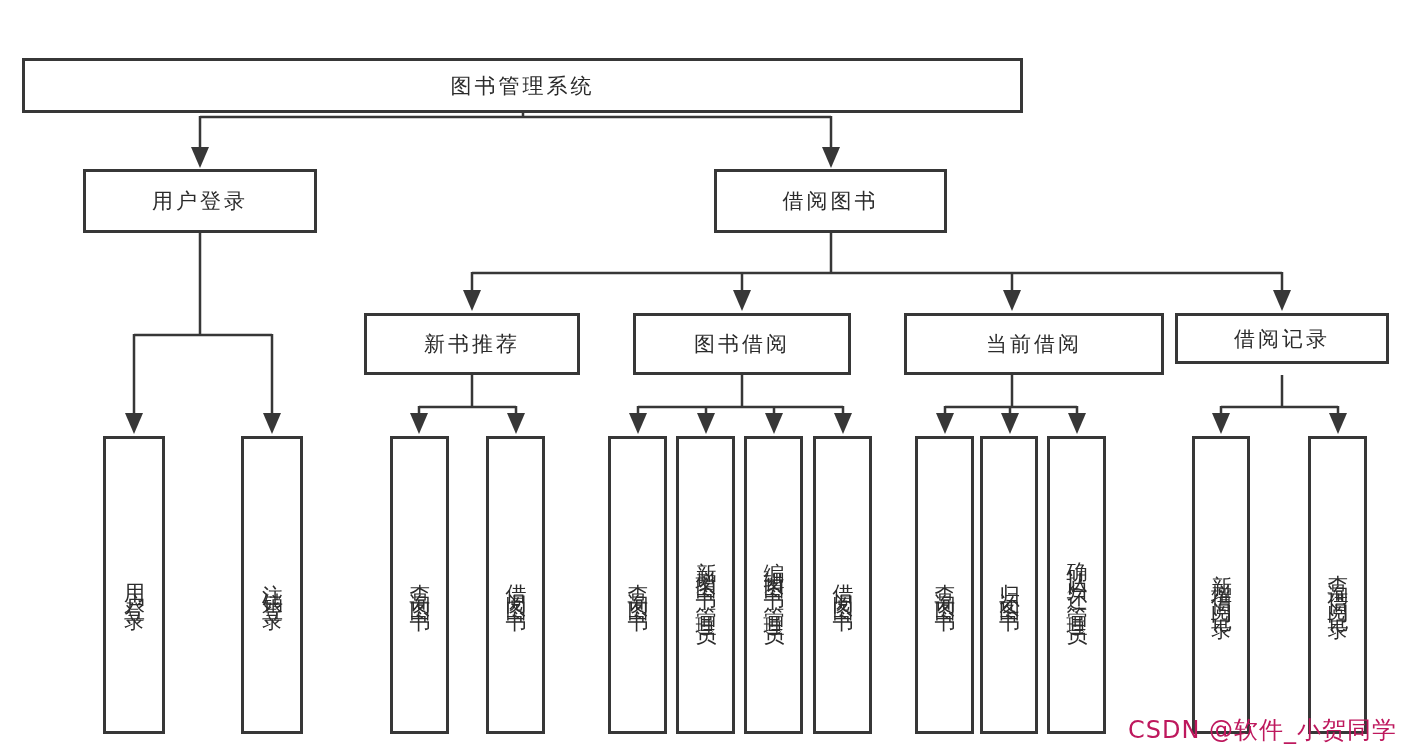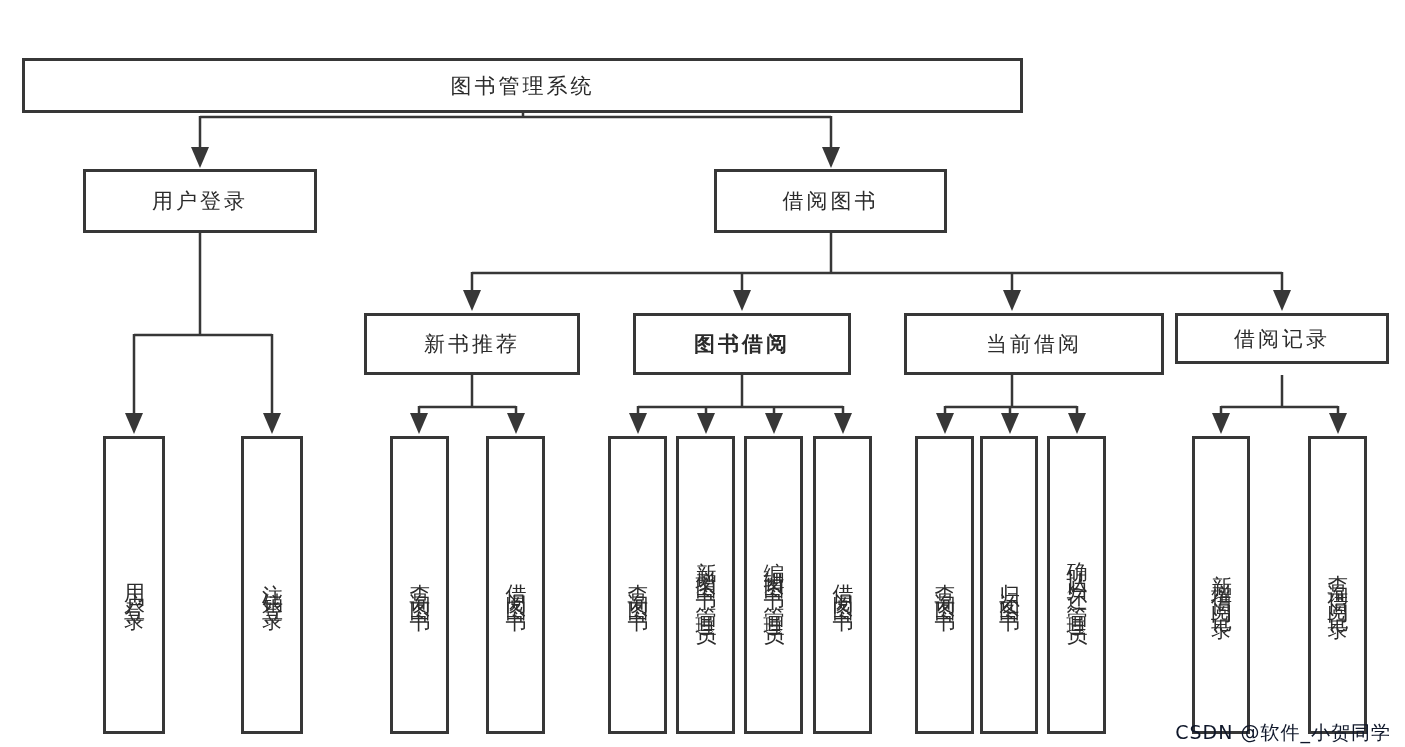--- a/index.html
+++ b/index.html
@@ -28,23 +28,23 @@
   .vlabel{
     writing-mode:vertical-rl;
     text-orientation:mixed;
     font-size:21px;
     letter-spacing:9px;
     color:#2b2b2b;
     line-height:1;
   }
   .watermark{
     position:absolute;
-    right:14px;bottom:1px;
-    font-size:19px;
-    color:#0f172a;
+    right:8px;bottom:1px;
+    font-size:24px;
+    color:#be185d;
     letter-spacing:1px;
     z-index:3;
     white-space:nowrap;
   }
 </style>
 </head>
 <body>
 
 <div class="canvas">
 
@@ -95,21 +95,21 @@
   <div class="box" style="left:83px;top:169px;width:234px;height:64px;">
     <span class="hlabel">用户登录</span>
   </div>
   <div class="box" style="left:714px;top:169px;width:233px;height:64px;">
     <span class="hlabel">借阅图书</span>
   </div>
 
   <div class="box" style="left:364px;top:313px;width:216px;height:62px;justify-content:center;">
     <span class="hlabel">新书推荐</span>
   </div>
-  <div class="box" style="left:633px;top:313px;width:218px;height:62px;font-weight:bold;">
+  <div class="box" style="left:633px;top:313px;width:218px;height:62px;">
     <span class="hlabel">图书借阅</span>
   </div>
   <div class="box" style="left:904px;top:313px;width:260px;height:62px;">
     <span class="hlabel">当前借阅</span>
   </div>
   <div class="box" style="left:1175px;top:313px;width:214px;height:51px;">
     <span class="hlabel">借阅记录</span>
   </div>
 
   <div class="box" style="left:103px;top:436px;width:62px;height:298px;">

